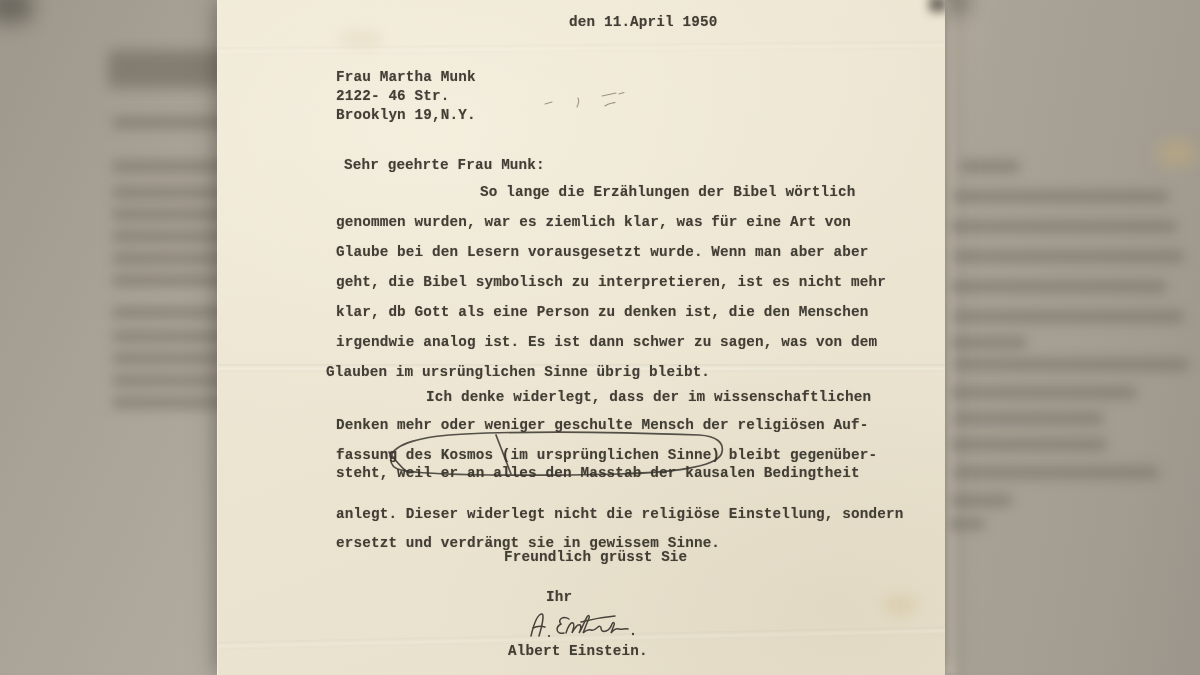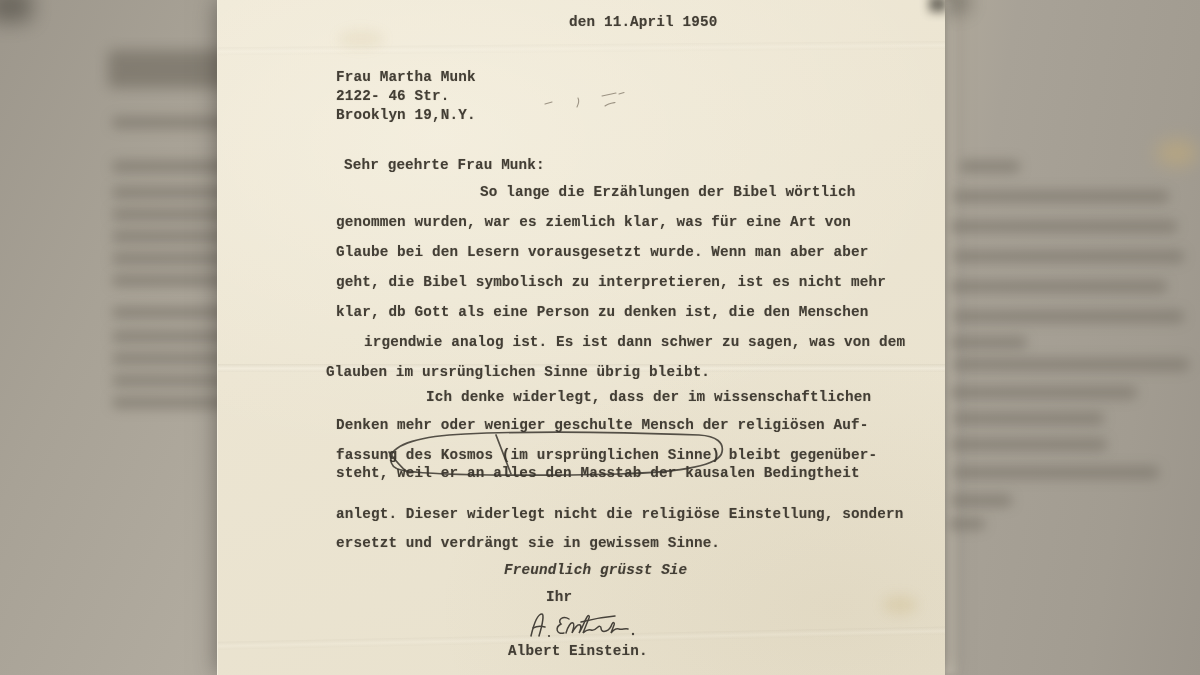--- a/index.html
+++ b/index.html
@@ -94,31 +94,31 @@
     <div class="tline" style="left:118px;top:88px;">2122- 46 Str.</div>
     <div class="tline" style="left:118px;top:107px;">Brooklyn 19,N.Y.</div>
     <div class="tline" style="left:110px;top:157px;margin-left:16px;">Sehr geehrte Frau Munk:</div>
 
     <div>
         <div class="tline" style="left: 262px; top: 184px;">So lange die Erzählungen der Bibel wörtlich</div>
         <div class="tline" style="left: 118px; top: 214px;">genommen wurden, war es ziemlich klar, was für eine Art von</div>
         <div class="tline" style="left: 118px; top: 244px;">Glaube bei den Lesern vorausgesetzt wurde. Wenn man aber aber</div>
         <div class="tline" style="left: 118px; top: 274px;">geht, die Bibel symbolisch zu interpretieren, ist es nicht mehr</div>
         <div class="tline" style="left: 118px; top: 304px;">klar, db Gott als eine Person zu denken ist, die den Menschen</div>
-        <div class="tline" style="left: 118px; top: 334px; margin-left: 28px;">irgendwie analog ist. Es ist dann schwer zu sagen, was von dem</div>
+        <div class="tline" style="left: 118px; top: 334px;">irgendwie analog ist. Es ist dann schwer zu sagen, was von dem</div>
         <div class="tline" style="left: 108px; top: 364px;">Glauben im ursrünglichen Sinne übrig bleibt.</div>
         <div class="tline" style="left: 208px; top: 389px;">Ich denke widerlegt, dass der im wissenschaftlichen</div>
         <div class="tline" style="left: 118px; top: 417px;">Denken mehr oder weniger geschulte Mensch der religiösen Auf-</div>
         <div class="tline" style="left: 118px; top: 447px;">fassung des Kosmos (im ursprünglichen Sinne) bleibt gegenüber-</div>
         <div class="tline" style="left: 118px; top: 465px;">steht, weil er an alles den Masstab der kausalen Bedingtheit</div>
         <div class="tline" style="left: 118px; top: 506px;">anlegt. Dieser widerlegt nicht die religiöse Einstellung, sondern</div>
         <div class="tline" style="left: 118px; top: 535px;">ersetzt und verdrängt sie in gewissem Sinne.</div>
       </div>
 
-    <div class="tline" style="left:286px;top:562px;font-style:italic;">Freundlich grüsst Sie</div>
+    <div class="tline" style="left:286px;top:549px;">Freundlich grüsst Sie</div>
     <div class="tline" style="left:328px;top:589px;">Ihr</div>
     <div class="tline" style="left:290px;top:643px;">Albert Einstein.</div>
 
     <svg class="pencil" style="left:323px;top:85px;" width="110" height="30" viewBox="0 0 110 30">
       <g stroke="rgba(110,100,85,.65)" stroke-width="1.1" fill="none" stroke-linecap="round">
         <path d="M4 19 l7 -2"></path>
         <path d="M37 13 c1.5 3 .5 6 -1 9"></path>
         <path d="M61 11 l14 -3 m3 1 l5 -1.5"></path>
         <path d="M64 21 c3 -2.5 7 -3 10 -3.5"></path>
       </g>

